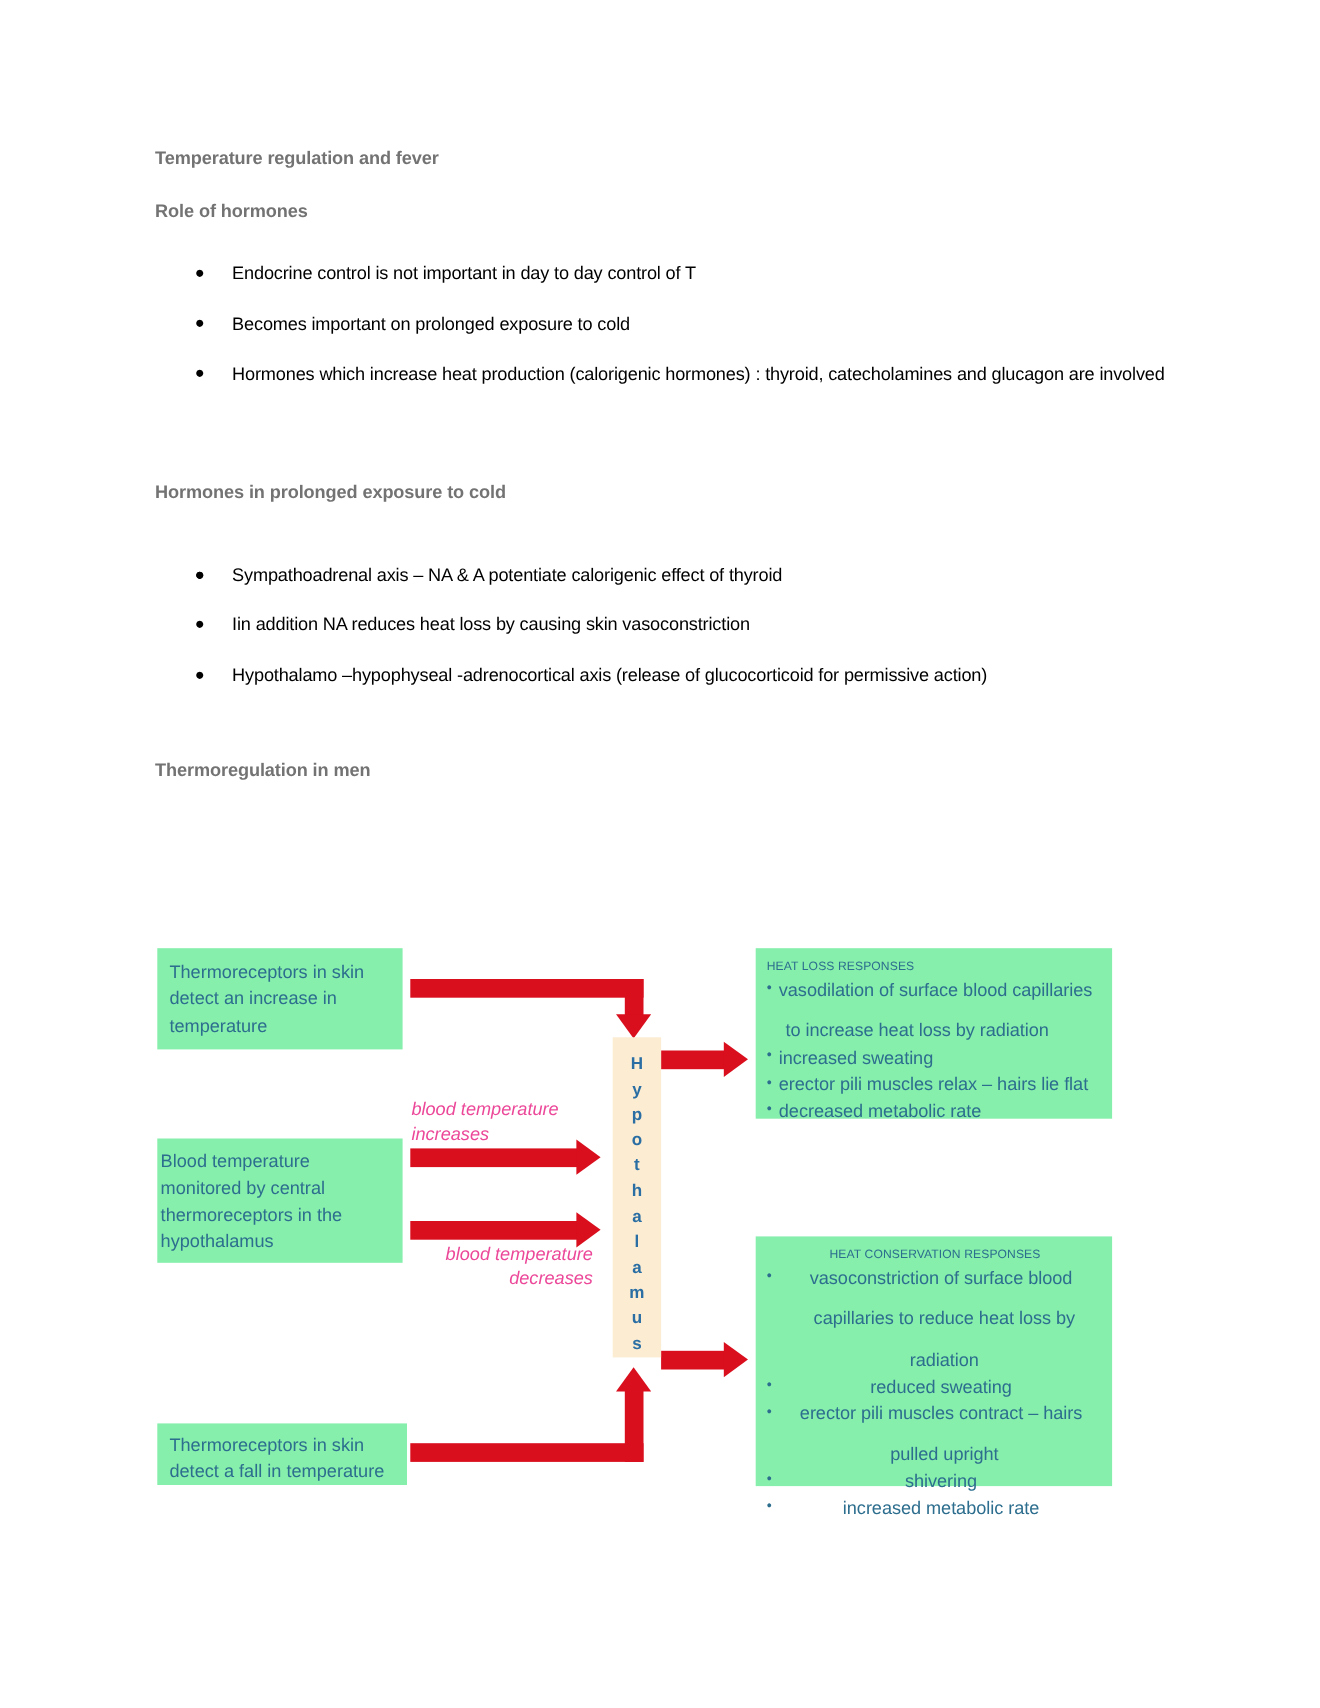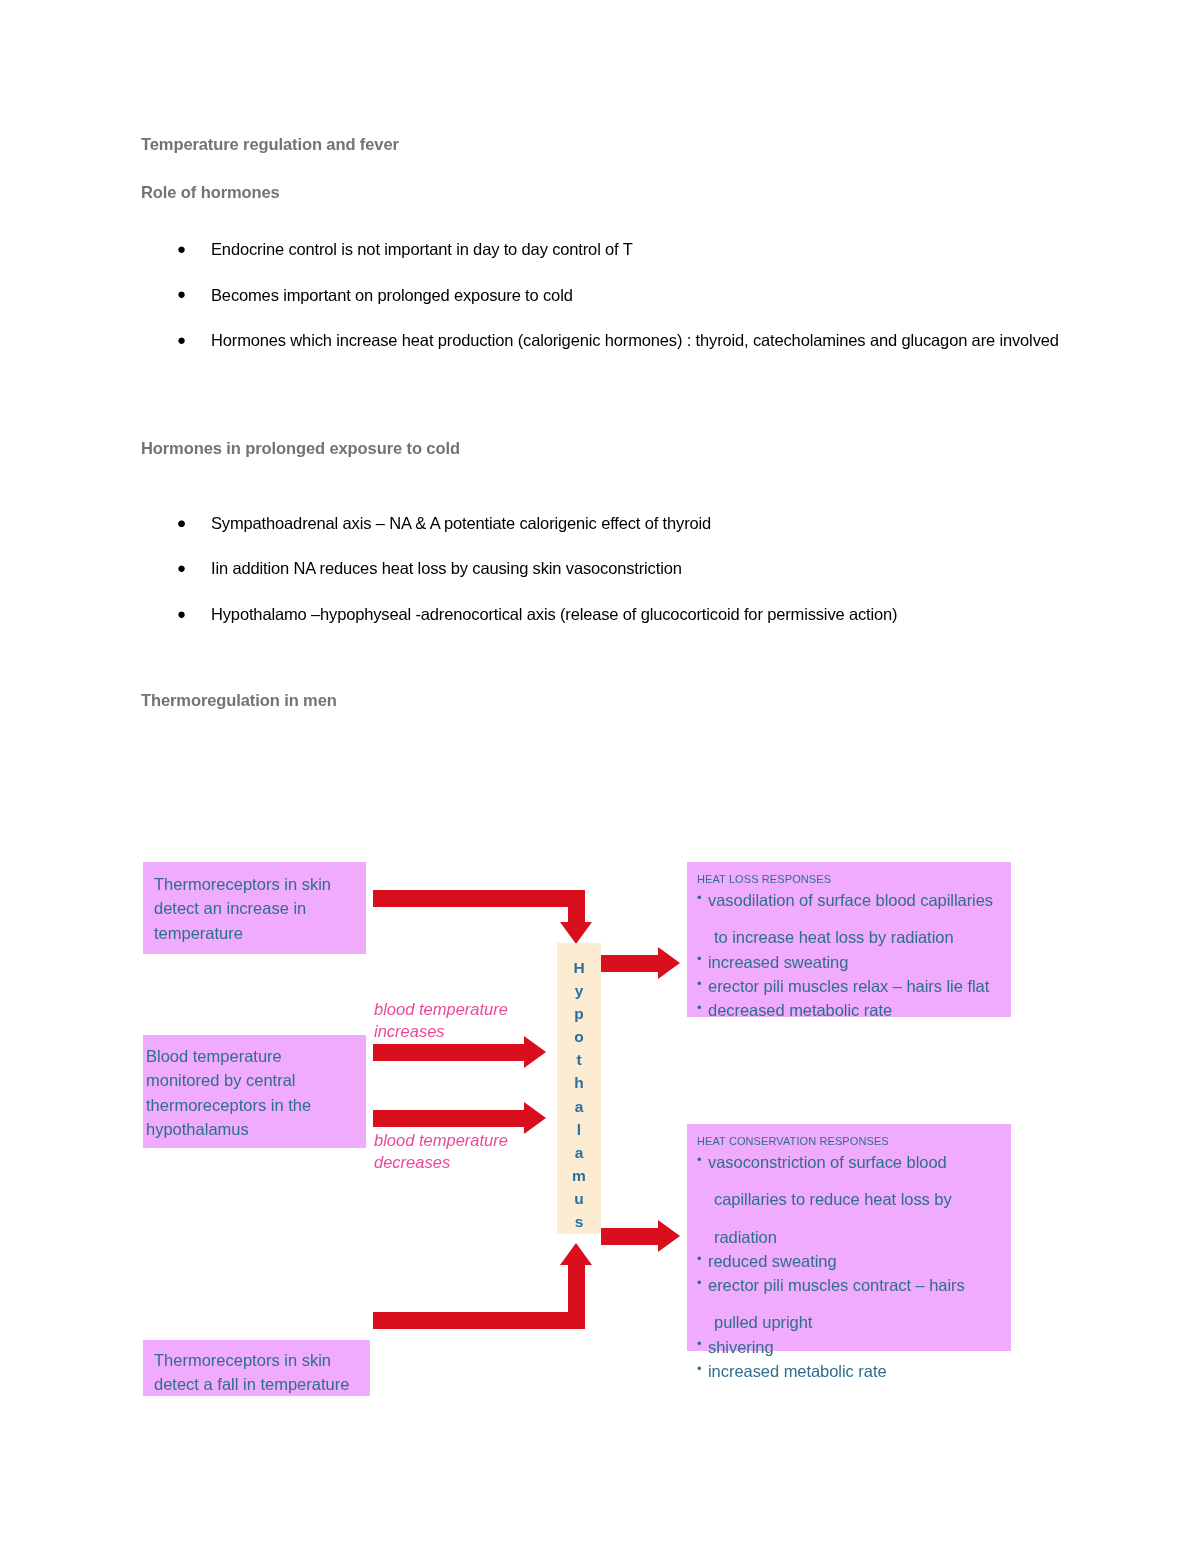--- a/index.html
+++ b/index.html
@@ -73,21 +73,21 @@
   .diagram {
     position: absolute;
     left: 0px;
     top: 0px;
     width: 1200px;
     height: 1553px;
   }
 
   .dbox {
     position: absolute;
-    background: #f0abfc;
+    background: #86efac;
     color: #2d6e8e;
     font-family: "Liberation Sans", sans-serif;
     font-size: 16.5px;
     line-height: 1.47;
     box-sizing: border-box;
   }
 
   
   #box-therm-increase {
     left: 143px;
@@ -102,21 +102,21 @@
     left: 143px;
     top: 1035px;
     width: 223px;
     height: 113px;
     padding: 9px 12px 9px 3px;
   }
 
   
   #box-therm-fall {
     left: 143px;
-    top: 1340px;
+    top: 1294px;
     width: 227px;
     height: 56px;
     padding: 8px 12px 8px 11px;
   }
 
   
   #box-heat-loss {
     left: 687px;
     top: 862px;
     width: 324px;
@@ -124,20 +124,21 @@
     padding: 9px 8px 8px 10px;
   }
 
   
   #box-heat-cons {
     left: 687px;
     top: 1124px;
     width: 324px;
     height: 227px;
     padding: 9px 8px 8px 10px;
+    text-align: center;
   }
 
   .resp-title {
     display: block;
     font-size: 11px;
     letter-spacing: 0.1px;
     margin-bottom: 1px;
     color: #2d6e8e;
   }
   ul.resp-list {
@@ -194,21 +195,21 @@
   
   .ital-label {
     position: absolute;
     font-style: italic;
     color: #ec4899;
     font-size: 16.5px;
     line-height: 1.31;
     width: 165px;
   }
   #label-temp-increases { left: 374px; top: 999px; }
-  #label-temp-decreases { left: 374px; top: 1130px; }
+  #label-temp-decreases { left: 374px; top: 1130px; text-align: right; }
 
   
   .arrow-shaft {
     position: absolute;
     background: #d90f1e;
   }
   .arrow-head {
     position: absolute;
     width: 0; height: 0;
   }

